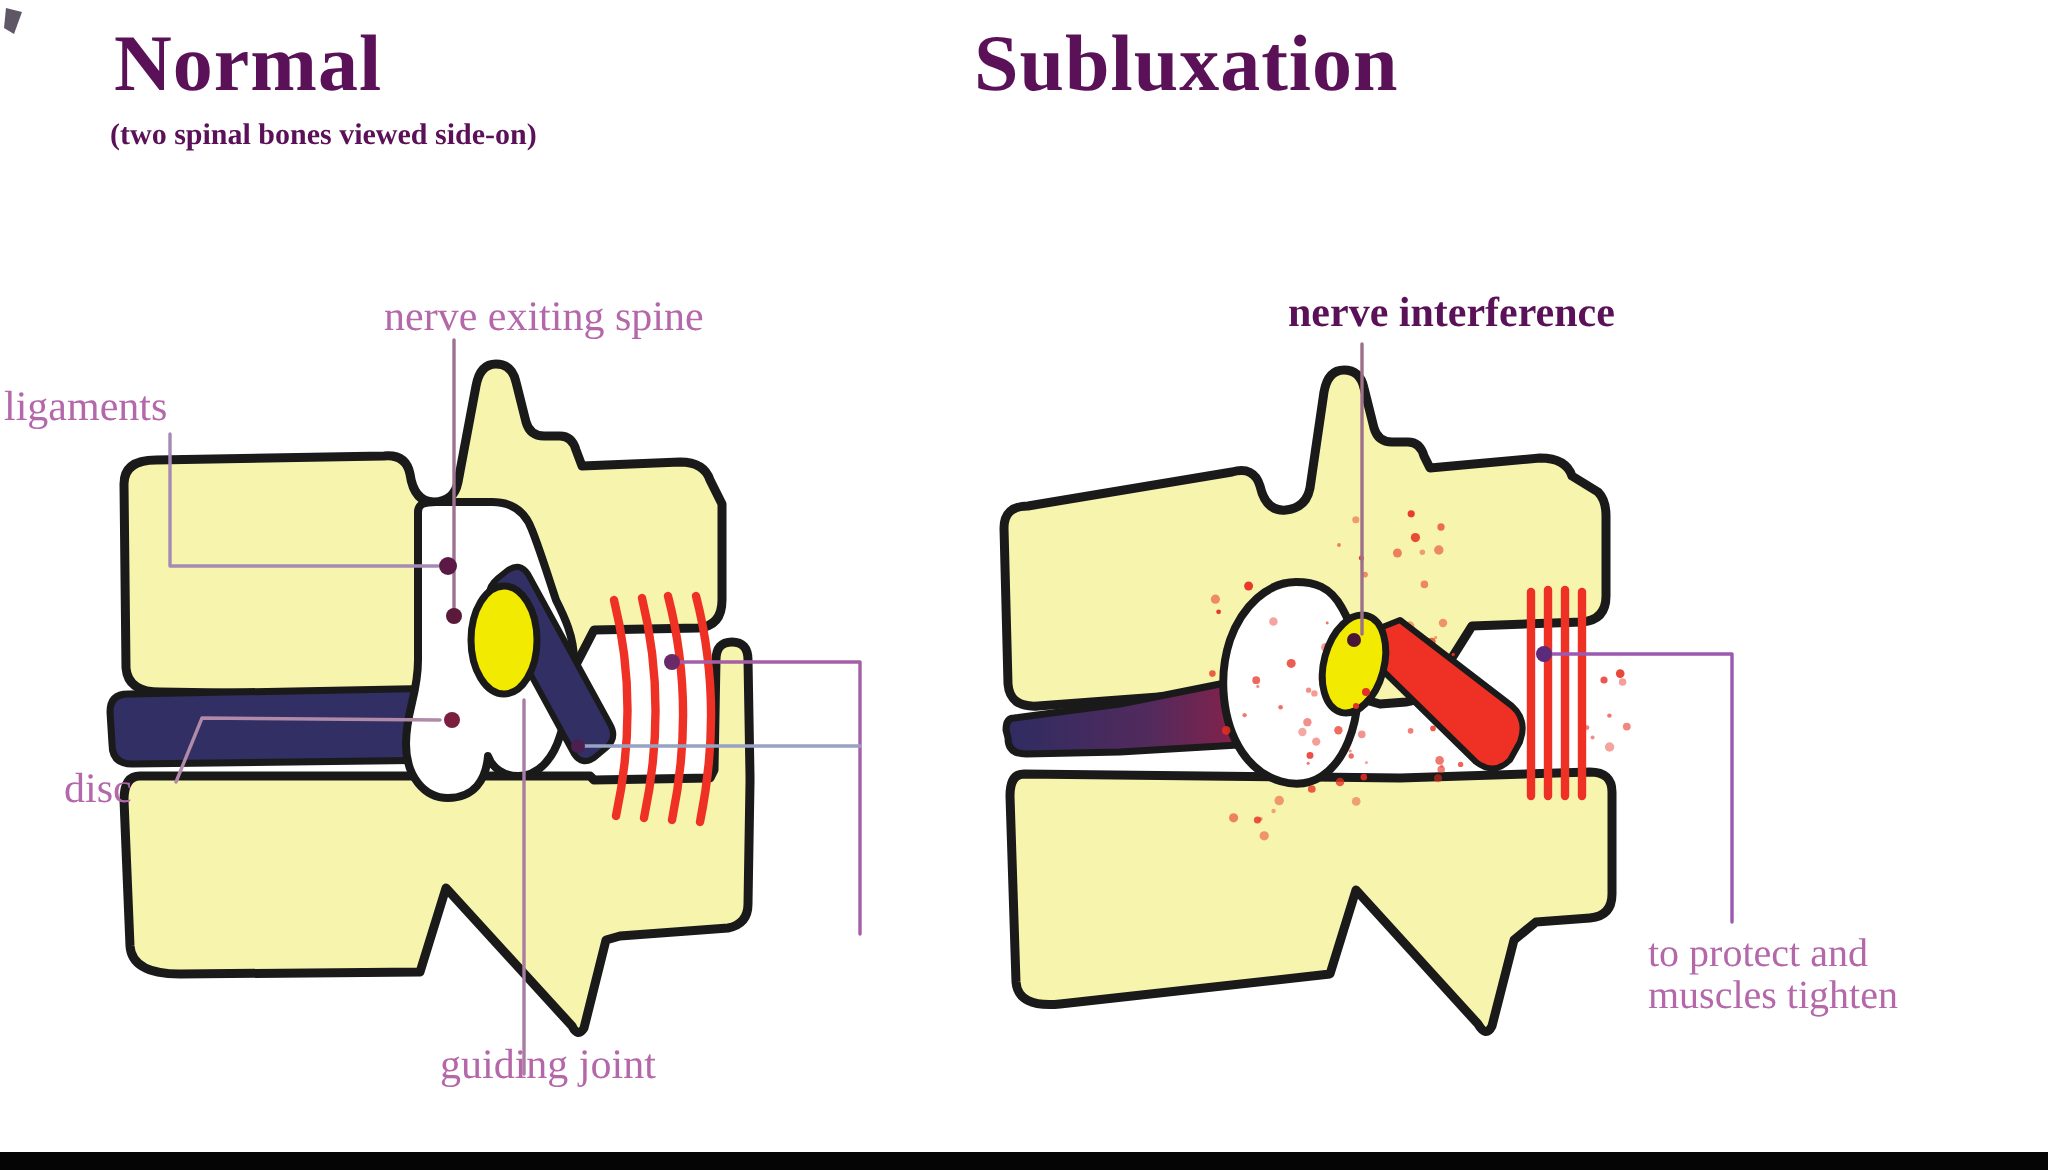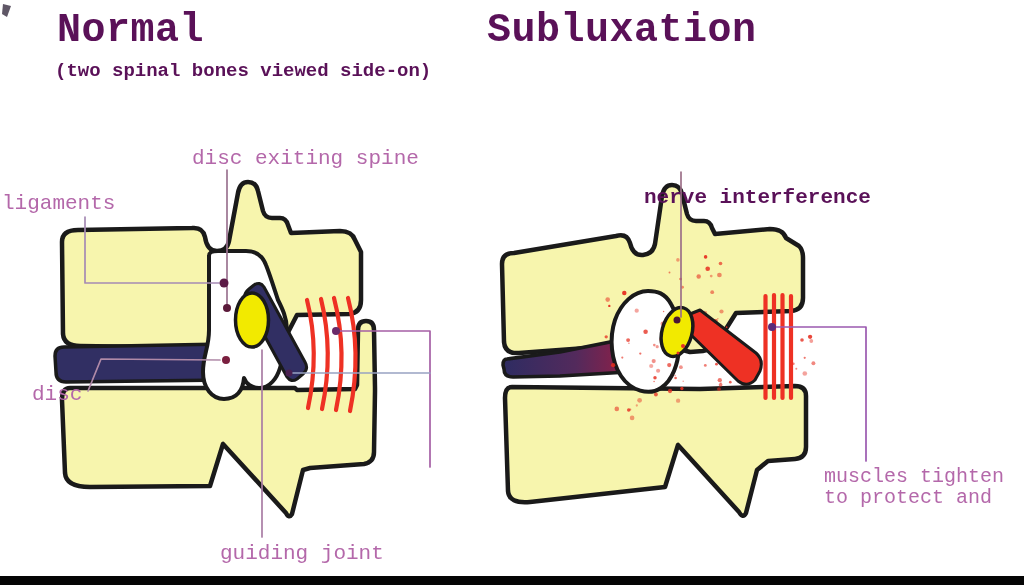--- a/index.html
+++ b/index.html
@@ -1,26 +1,26 @@
 <!DOCTYPE html>
 <html style="--title: #5a1158; --label: #b468aa; --bone: #f7f5ad; --outline: #1a1a1a; --disc: #312f63; --joint: #f2ea00; --red: #ee3124; --lineP: #a55fa5;"><head>
 <meta charset="utf-8">
 <style>
   :root{
     --title:#5a1158; --label:#b468aa; --bone:#f7f5ad; --outline:#1a1a1a;
     --disc:#312f63; --joint:#f2ea00; --red:#ee3124; --lineP:#a55fa5;
   }
   html,body{margin:0;padding:0;background:#fff;}
   #canvas{position:relative;width:1024px;height:585px;background:#ffffff;overflow:hidden;
-          font-family:Liberation Mono, monospace;}
+          font-family:Liberation Serif, serif;}
   #art{position:absolute;left:0;top:0;}
   .title{position:absolute;font-weight:bold;font-size:40px;color:var(--title);letter-spacing:.5px;}
-  .subtitle{position:absolute;font-weight:bold;font-size:19px;color:var(--title);}
+  .subtitle{position:absolute;font-weight:bold;font-size:15px;color:var(--title);}
   .lbl{position:absolute;font-size:21px;color:var(--label);line-height:21px;white-space:nowrap;}
-  .lbl.bold{font-weight:bold;color:var(--title);font-size:21px;margin-top:41px;}
+  .lbl.bold{font-weight:bold;color:var(--title);font-size:21px;}
   .lbl .ln{display:block;}
   #bottombar{position:absolute;left:0;top:576px;width:1024px;height:9px;background:#050505;}
 </style>
 </head>
 <body>
 
 <div id="canvas">
 
   <svg id="art" width="1024" height="585" viewBox="0 0 1024 585">
 
@@ -209,29 +209,29 @@
       </g>
       <circle cx="772" cy="327" r="4" fill="#5b2a7a"></circle>
       <circle cx="677" cy="320" r="3.5" fill="#4a1535"></circle>
     </g>
   </svg>
 
   <div class="title" style="left:57px;top:8px">Normal</div>
   <div class="subtitle" style="left:55px;top:60px">(two spinal bones viewed side-on)</div>
   <div class="title" style="left:487px;top:8px">Subluxation</div>
 
-  <div class="lbl" style="left:192px;top:148px">disc exiting spine</div>
+  <div class="lbl" style="left:192px;top:148px">nerve exiting spine</div>
   <div class="lbl" style="left:2px;top:193px">ligaments</div>
   <div class="lbl" style="left:32px;top:384px">disc</div>
-  <div class="lbl" style="left:220px;top:543px">guiding joint</div>
+  <div class="lbl" style="left:220px;top:522px">guiding joint</div>
 
   <div class="lbl" style="left:312px;top:481px">
   </div>
 
   <div class="lbl bold" style="left:644px;top:146px">nerve interference</div>
 
   <div class="lbl" style="left:824px;top:467px;font-size:20px;line-height:20.5px">
+    <span class="ln">to protect and</span>
     <span class="ln">muscles tighten</span>
-    <span class="ln">to protect and</span>
   </div>
 
   <div id="bottombar"></div>
 </div>
 
 </body></html>

